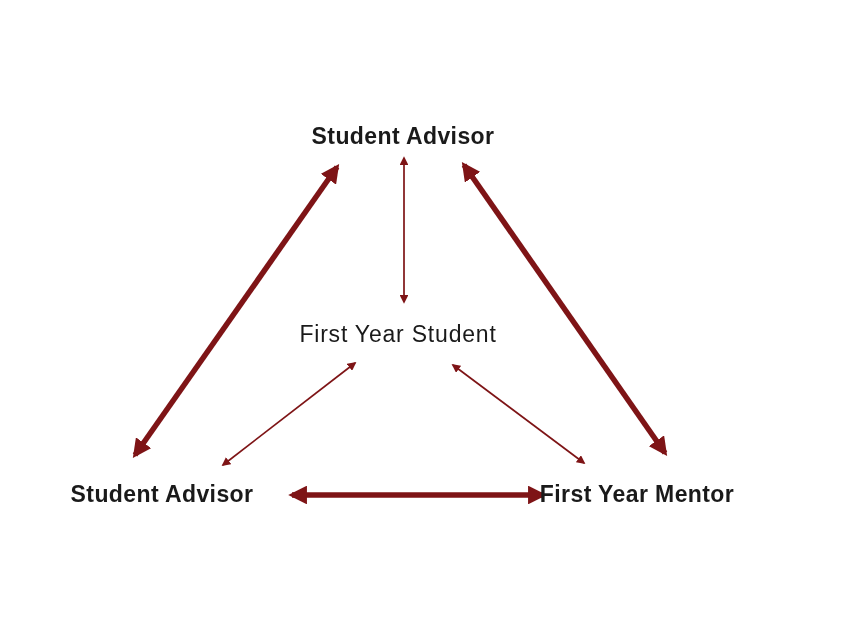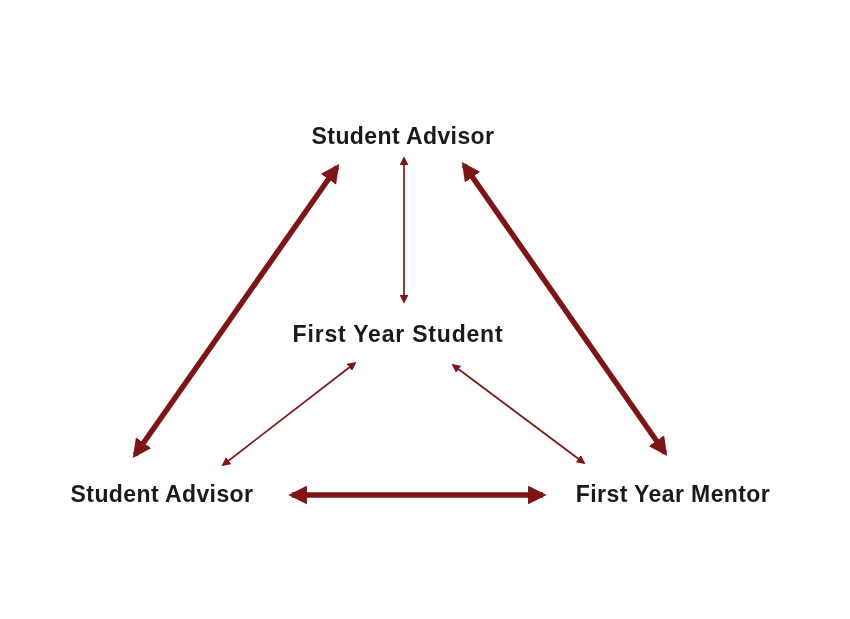--- a/index.html
+++ b/index.html
@@ -61,19 +61,19 @@
         <line x1="665" y1="453" x2="464" y2="165" class="edge thick" marker-end="url(#ah-thick)" marker-start="url(#ah-thick)"></line>
         <line x1="292" y1="495" x2="543" y2="495" class="edge thick" marker-end="url(#ah-thick)" marker-start="url(#ah-thick)"></line>
         <line x1="404" y1="302" x2="404" y2="158" class="edge thin" marker-end="url(#ah-thin)" marker-start="url(#ah-thin)"></line>
         <line x1="355" y1="363" x2="223" y2="465" class="edge thin" marker-end="url(#ah-thin)" marker-start="url(#ah-thin)"></line>
         <line x1="453" y1="365" x2="584" y2="463" class="edge thin" marker-end="url(#ah-thin)" marker-start="url(#ah-thin)"></line>
       </g>
   </svg>
 
   <div class="node bold" style="left: 403px; top: 136px;">Student Advisor</div>
 
-  <div class="node regular" style="left: 398px; top: 334px; font-weight: bold;">First Year Student</div>
+  <div class="node regular" style="left: 398px; top: 334px;">First Year Student</div>
 
   <div class="node bold" style="left: 162px; top: 494px;">Student Advisor</div>
 
-  <div class="node bold" style="left: 673px; top: 494px; text-align: right;">First Year Mentor</div>
+  <div class="node bold" style="left: 637px; top: 494px; text-align: right;">First Year Mentor</div>
 
 </div>
 
 </body></html>

